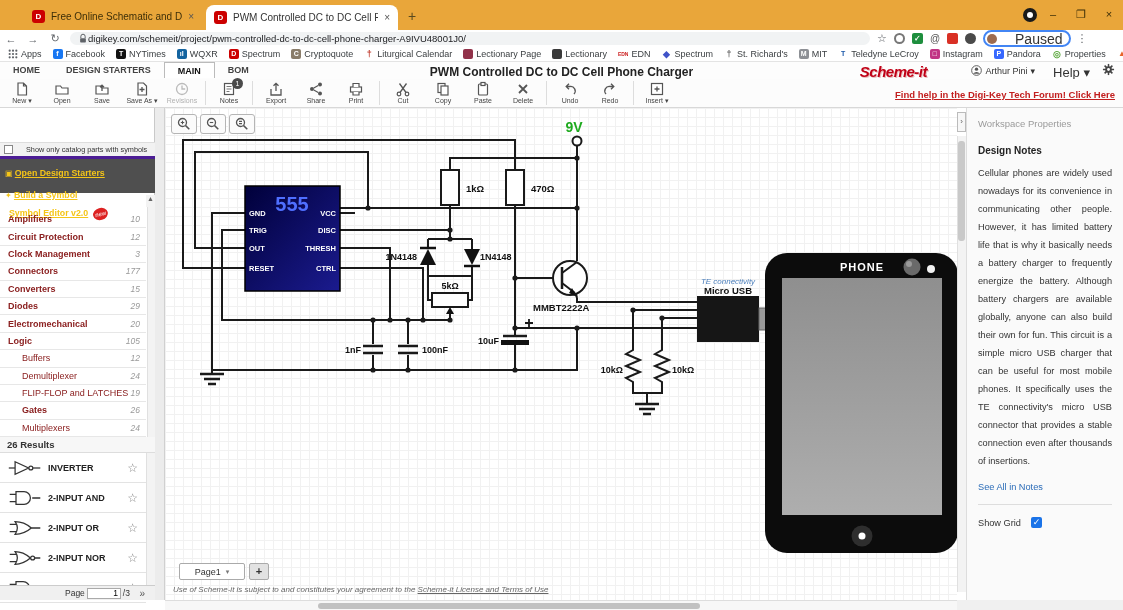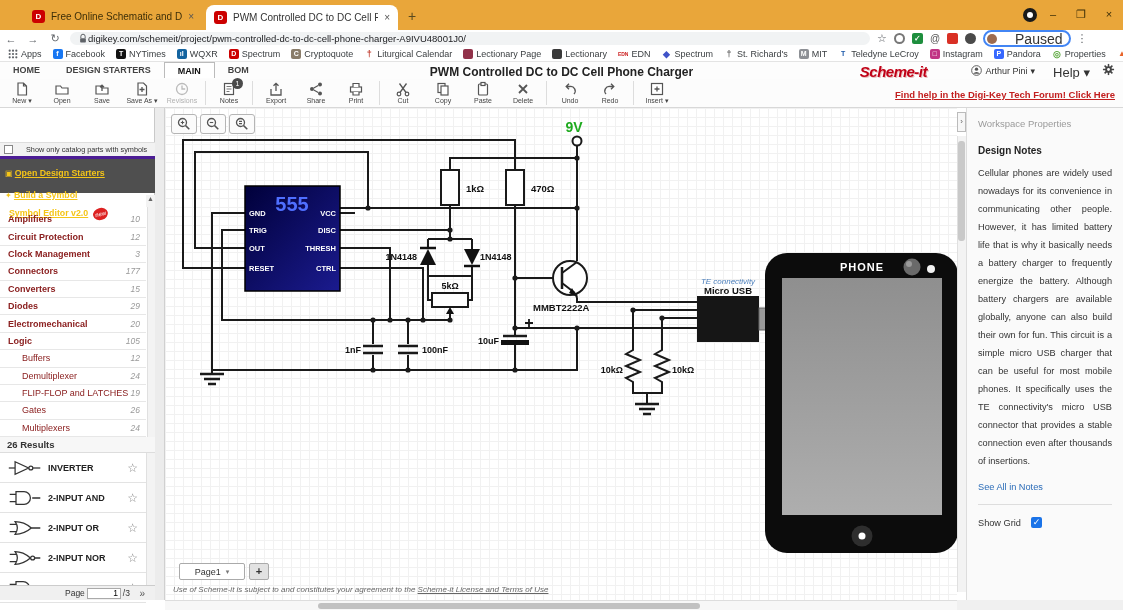--- a/index.html
+++ b/index.html
@@ -64,21 +64,21 @@
   #filter-check { width:9px; height:9px; border:1px solid #888; background:#fff; flex:none; }
   #filter-label { font-size:7.3px; color:#333; white-space:nowrap; }
   #darkbox { left:0; top:51px; width:155px; height:34px; background:#4f4f4f; padding:3px 5px; }
   .ylink { color:#f5c518; font-size:8.8px; font-weight:bold; text-decoration:underline; white-space:nowrap; }
   #newbadge { display:inline-block; background:#d22; color:#fff; border-radius:50%; font-size:6px; font-style:italic; padding:3px 2px; transform:rotate(-15deg); text-decoration:none; }
   #sym-banner { left:0; top:85px; width:155px; height:18px; background:#990000; color:#fff; font-weight:bold; font-size:10.5px; padding:3px 0 0 7px; }
   #cat-list { left:0; top:103px; width:146px; height:226px; overflow:hidden; }
   .cat { height:17.4px; border-bottom:1px solid #e7e7e7; display:flex; align-items:center; }
   .cat-label { font-size:9px; font-weight:bold; color:#8b2020; padding-left:8px; }
   .cat.sub .cat-label { padding-left:22px; font-weight:normal; color:#8b2020; }
-  .cat.sub.bold .cat-label { font-weight:normal; }
+  .cat.sub.bold .cat-label { font-weight:bold; }
   .cat-count { margin-left:auto; font-size:8.5px; font-style:italic; color:#999; padding-right:6px; }
   .scrolltrack { background:#f3f3f3; border-left:1px solid #e0e0e0; }
   .scrollthumb { background:#c9c9c9; border-radius:3px; }
   .scrollarrow { font-size:7px; color:#666; text-align:center; background:#f3f3f3; }
   #results-header { left:0; top:329px; width:155px; height:16px; background:#f7f7f7; border-bottom:1px solid #ddd; font-size:9.5px; font-weight:bold; color:#333; padding:2px 0 0 7px; }
   #results-list { left:0; top:345px; width:146px; height:132px; }
   .res { height:30px; border-bottom:1px solid #e3e3e3; display:flex; align-items:center; gap:6px; padding-left:8px; }
   .res-label { font-size:9px; font-weight:bold; color:#222; }
   .res-star { margin-left:auto; padding-right:8px; font-size:12px; color:#888; }
   #pager { left:0; top:477px; width:155px; height:15px; background:#f0f0f0; border-top:1px solid #ccc; display:flex; align-items:center; font-size:8.5px; color:#333; }

